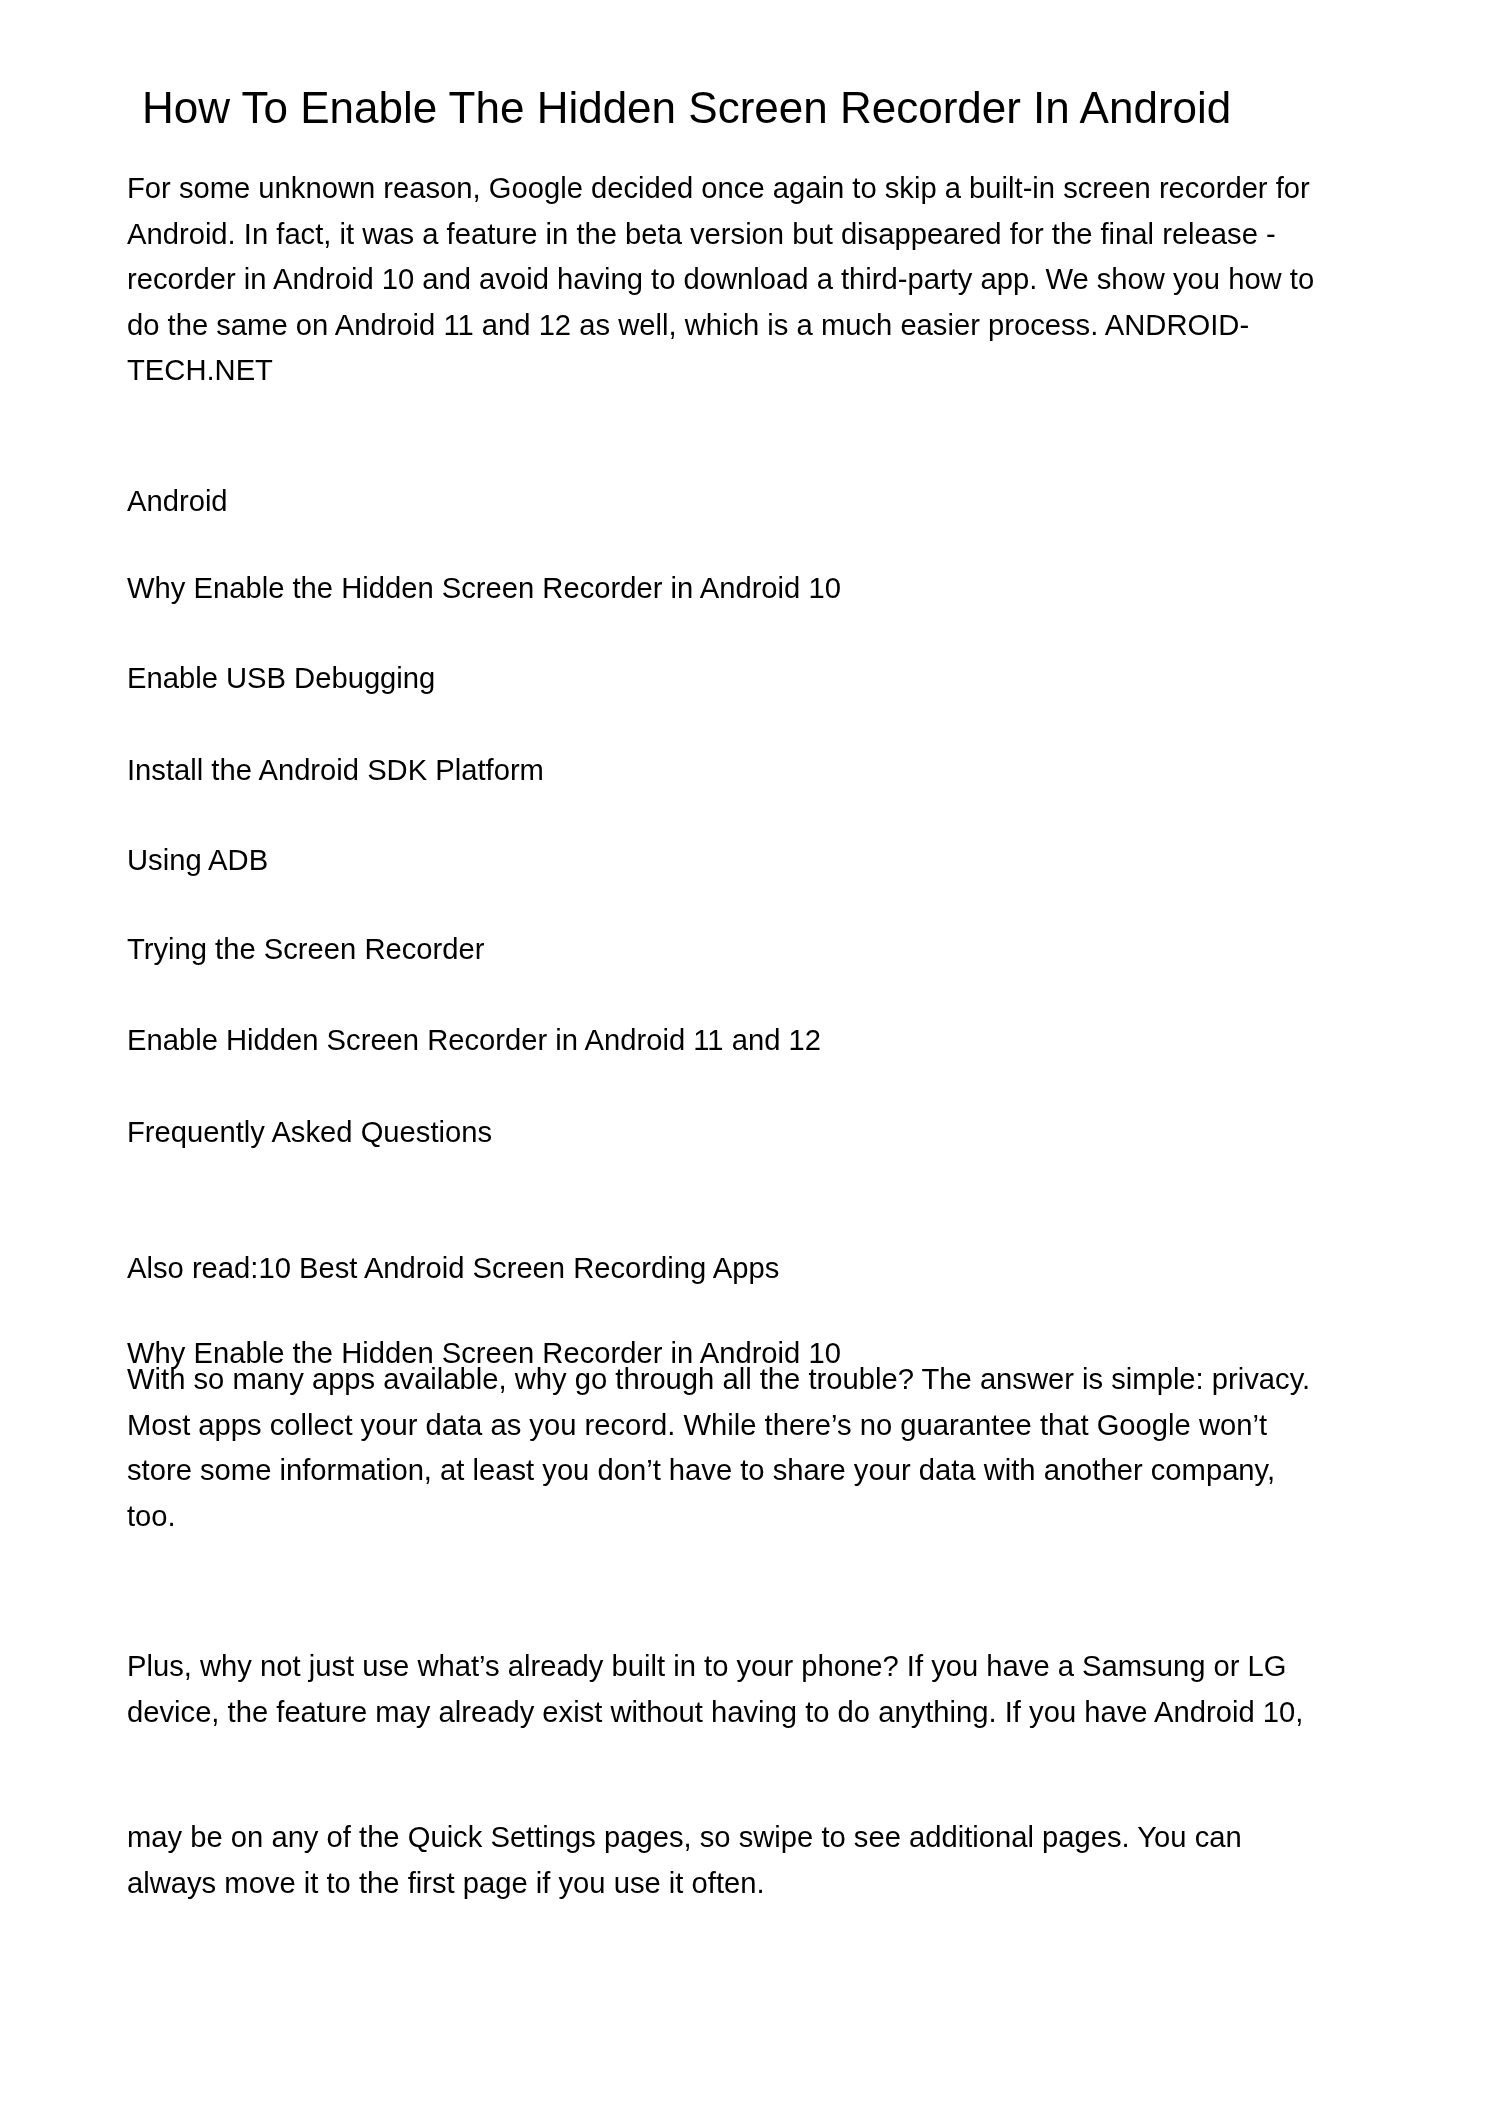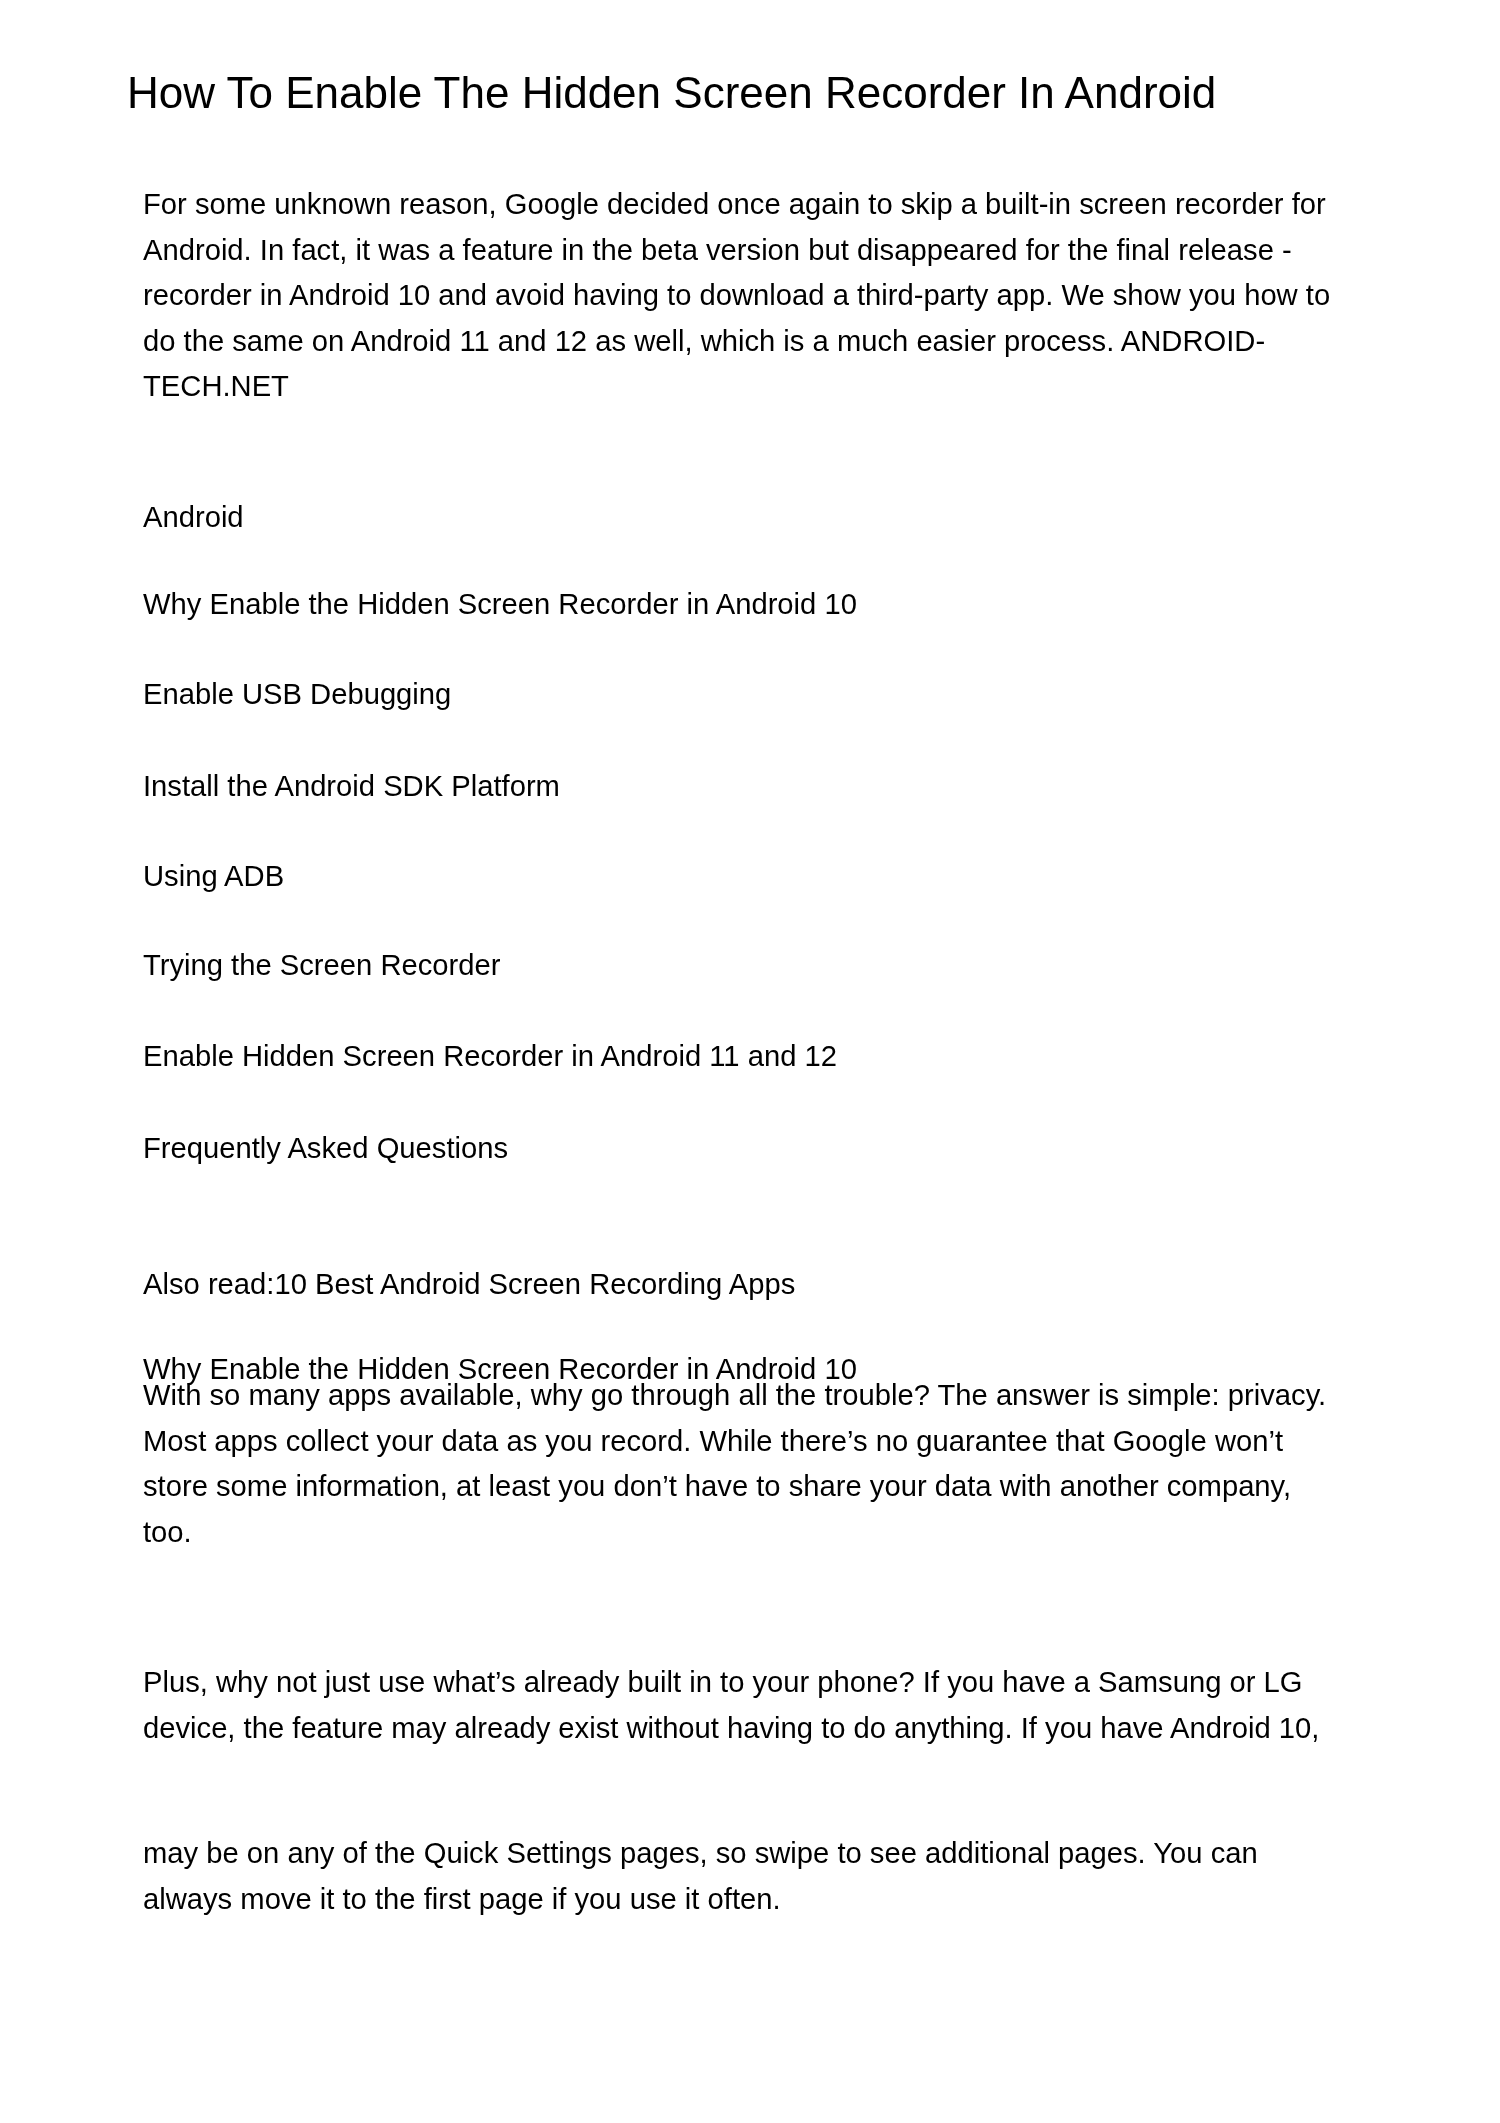--- a/index.html
+++ b/index.html
@@ -1,20 +1,20 @@
 <!DOCTYPE html>
 <html><head>
 <meta charset="utf-8">
 <style>
   html, body { margin: 0; padding: 0; background: #ffffff; }
   body { width: 1500px; height: 2123px; position: relative; overflow: hidden;
          font-family: "Liberation Sans", sans-serif; color: #000000; }
   .page { position: absolute; left: 0; top: 0; width: 1500px; height: 2123px; background: #ffffff; }
-  .title { position: absolute; left: 127px; font-size: 44px; line-height: 50.6px; margin: 0; font-weight: normal; white-space: nowrap; }
-  .block { position: absolute; left: 127px; font-size: 29.2px; line-height: 45.6px; margin: 16px; white-space: nowrap; }
+  .title { position: absolute; left: 127px; font-size: 44px; line-height: 50.6px; margin: 15px; font-weight: normal; white-space: nowrap; }
+  .block { position: absolute; left: 127px; font-size: 29.2px; line-height: 45.6px; margin: 0; white-space: nowrap; }
   .line { display: block; }
   a.toc { color: #000000; text-decoration: none; }
 </style>
 </head>
 <body>
 
 <div class="page">
 
   <h1 class="title" style="top:68px">How To Enable The Hidden Screen Recorder In Android</h1>
 

